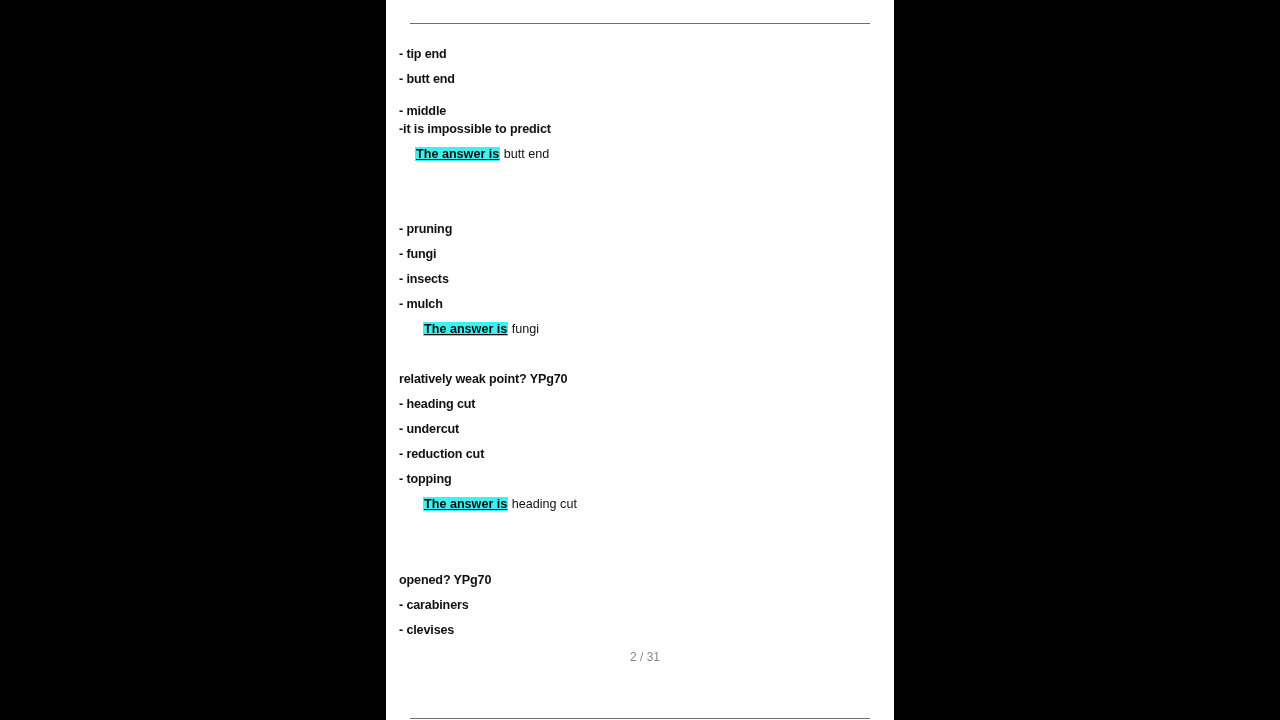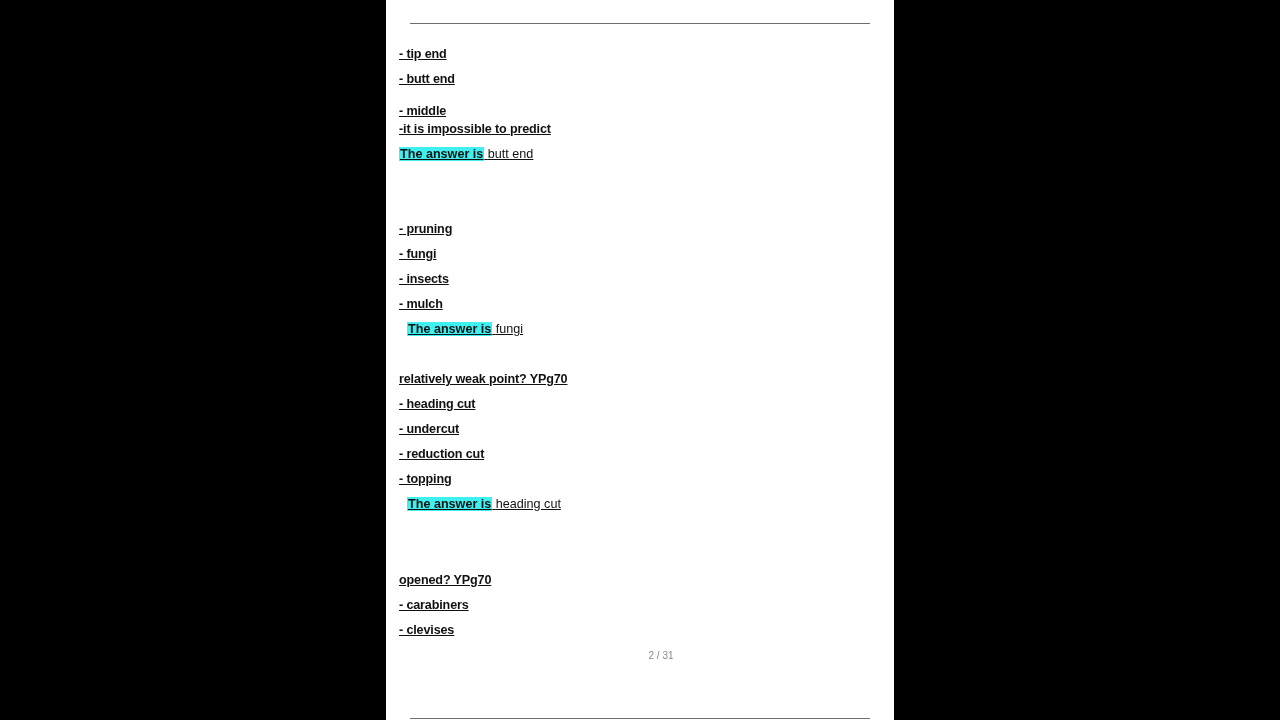--- a/index.html
+++ b/index.html
@@ -11,32 +11,33 @@
     position: absolute; left: 386px; top: 0; width: 508px; height: 720px;
     background: #ffffff; overflow: hidden;
   }
   .rule {
     position: absolute; left: 24px; width: 460px; height: 1px; background: #6e6e6e;
   }
   .rule.top { top: 23px; }
   .rule.bottom { top: 718px; }
   .line {
     position: absolute; left: 13px; height: 20px; line-height: 20px;
-    font-size: 12.6px; color: #111111; white-space: nowrap; text-decoration: underline;
+    font-size: 12.6px; color: #111111; white-space: nowrap;
   }
   .b { font-weight: bold; letter-spacing: -0.15px; }
   .num { font-size: 14px; }
   .ans-label {
     background: #3ff0f0; text-decoration: underline; font-weight: bold; color: #111;
     padding: 0 1px;
+    margin-left: 16px;
   }
   .ans-val { font-weight: normal; }
   .pagenum {
     position: absolute; left: 0; width: 518px; text-align: center; top: 650px;
-    font-size: 10px; color: #888888; padding-left: 16px;
+    font-size: 12px; color: #888888;
   }
 </style>
 </head>
 <body>
 
 <div class="page">
   <div class="rule top"></div>
 
   <div class="line b" style="top:44px">- tip end</div>
   <div class="line b" style="top:69px">- butt end</div>

